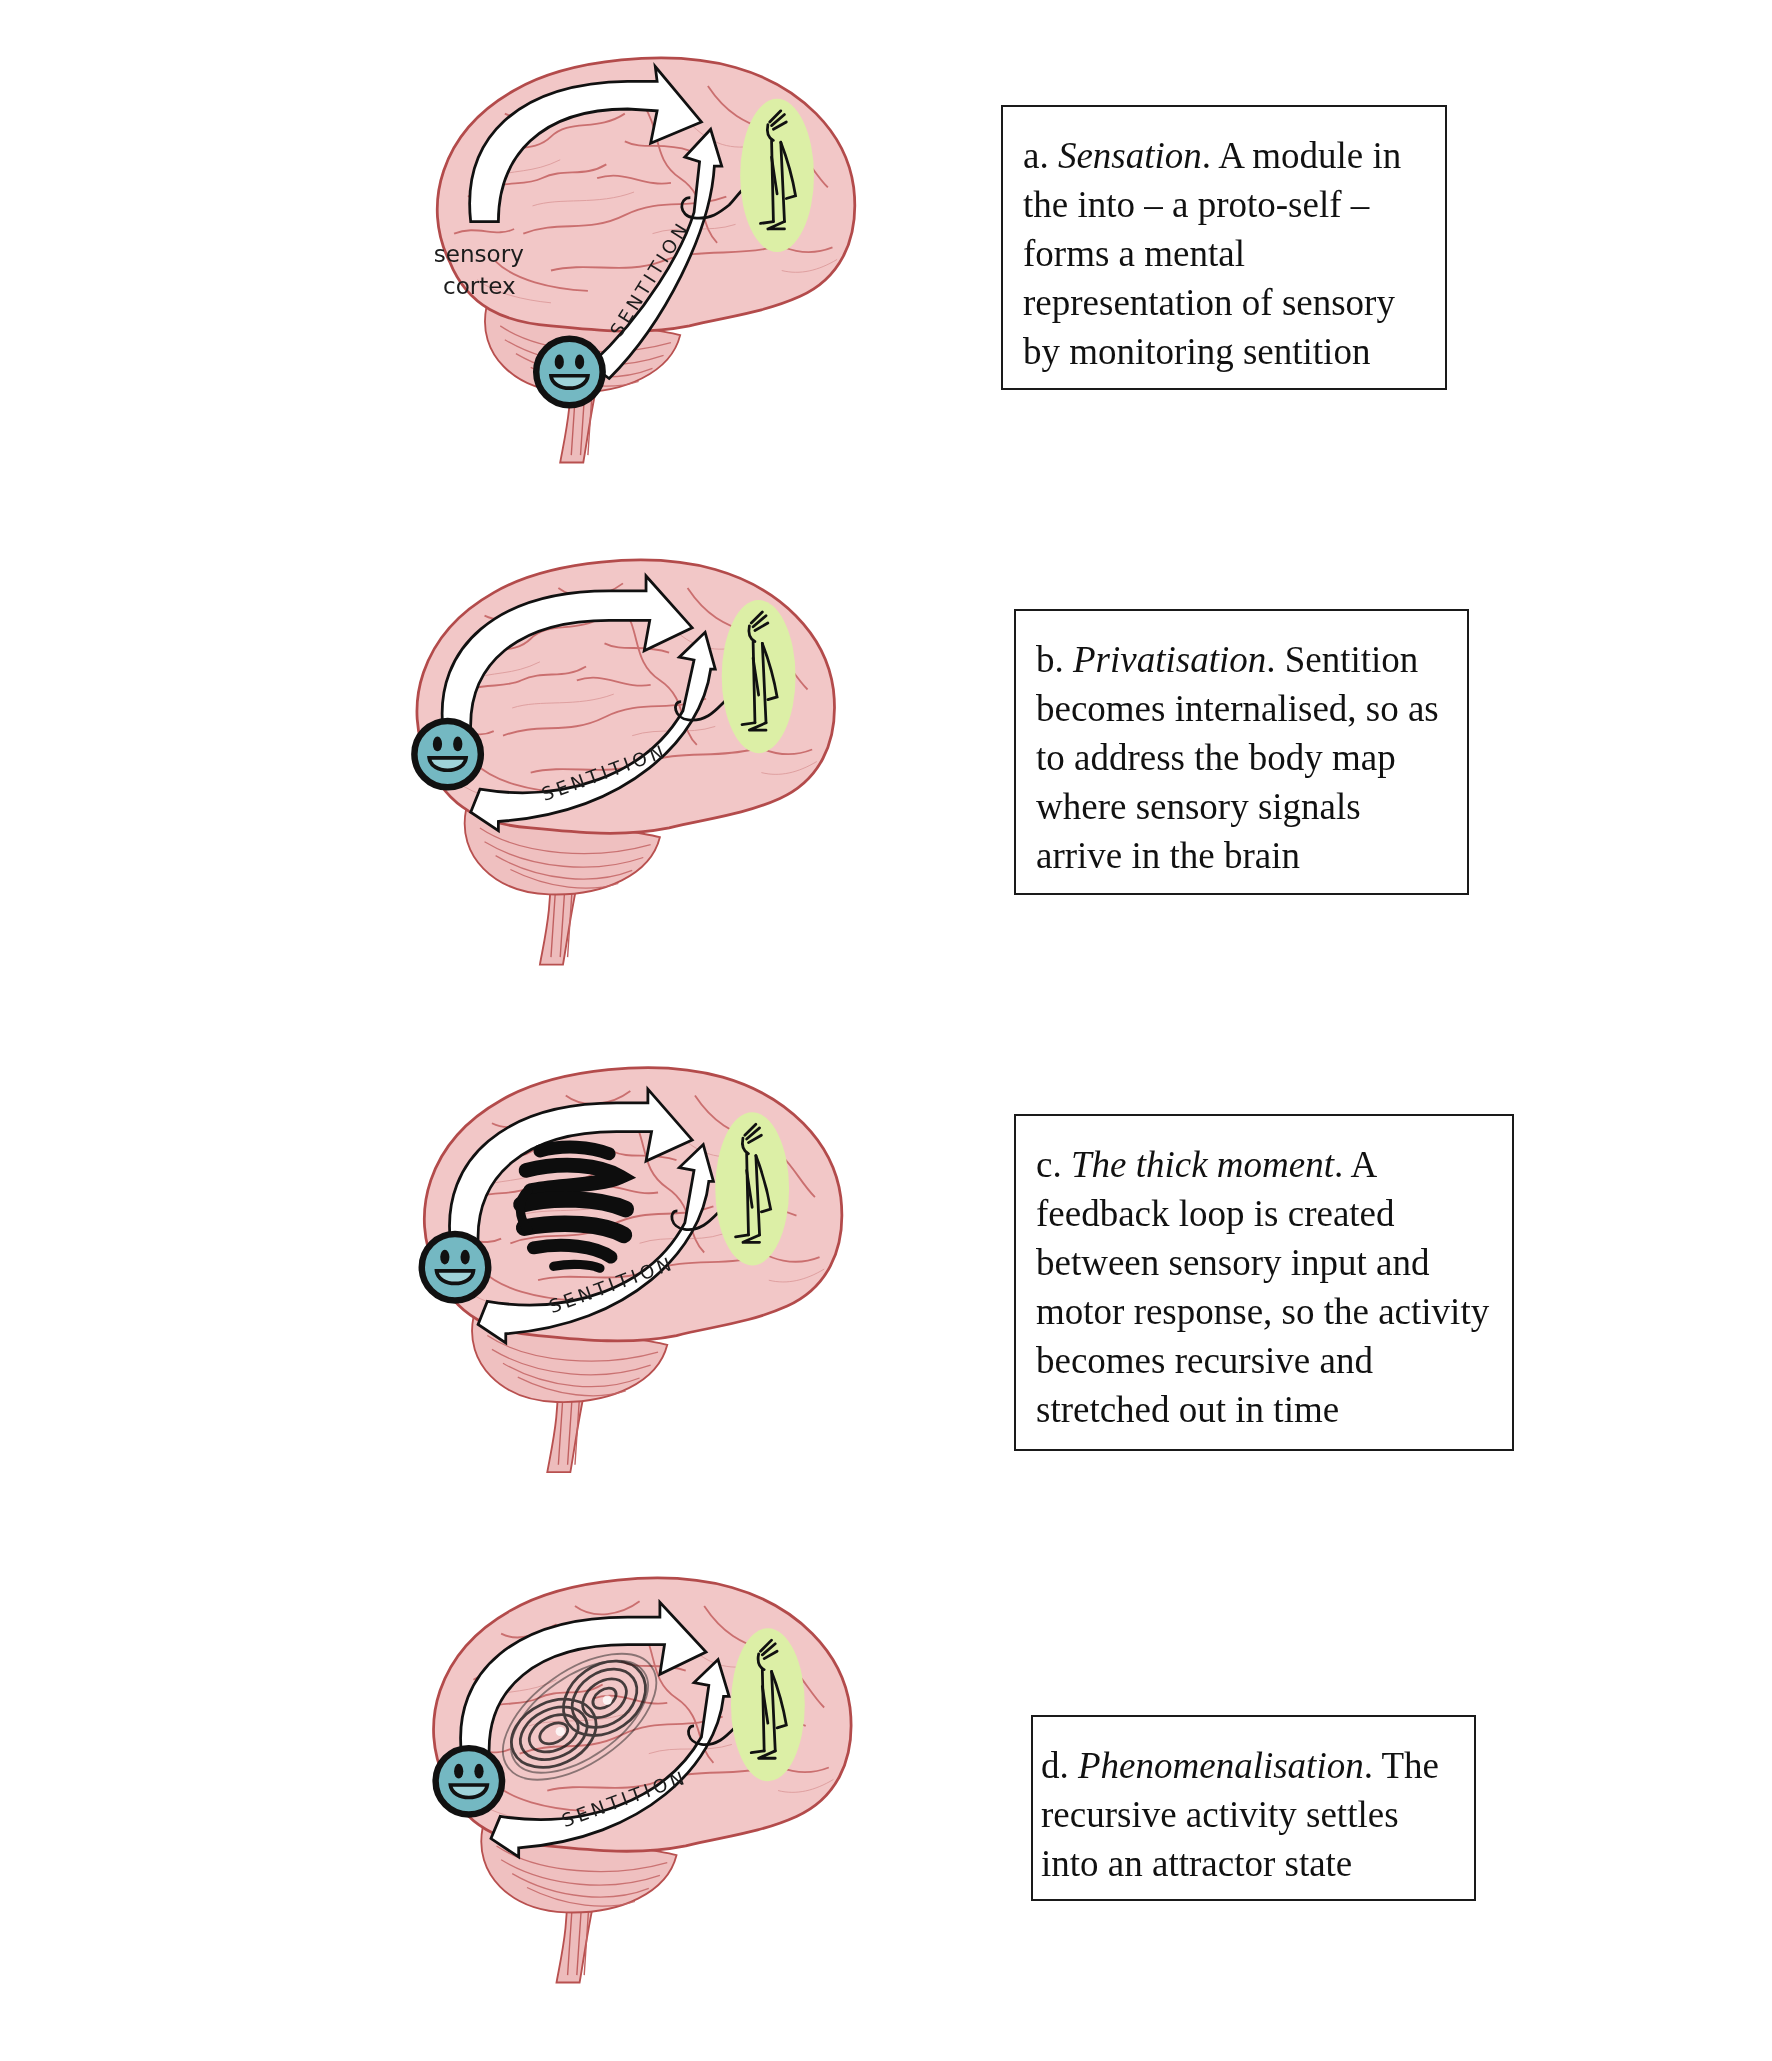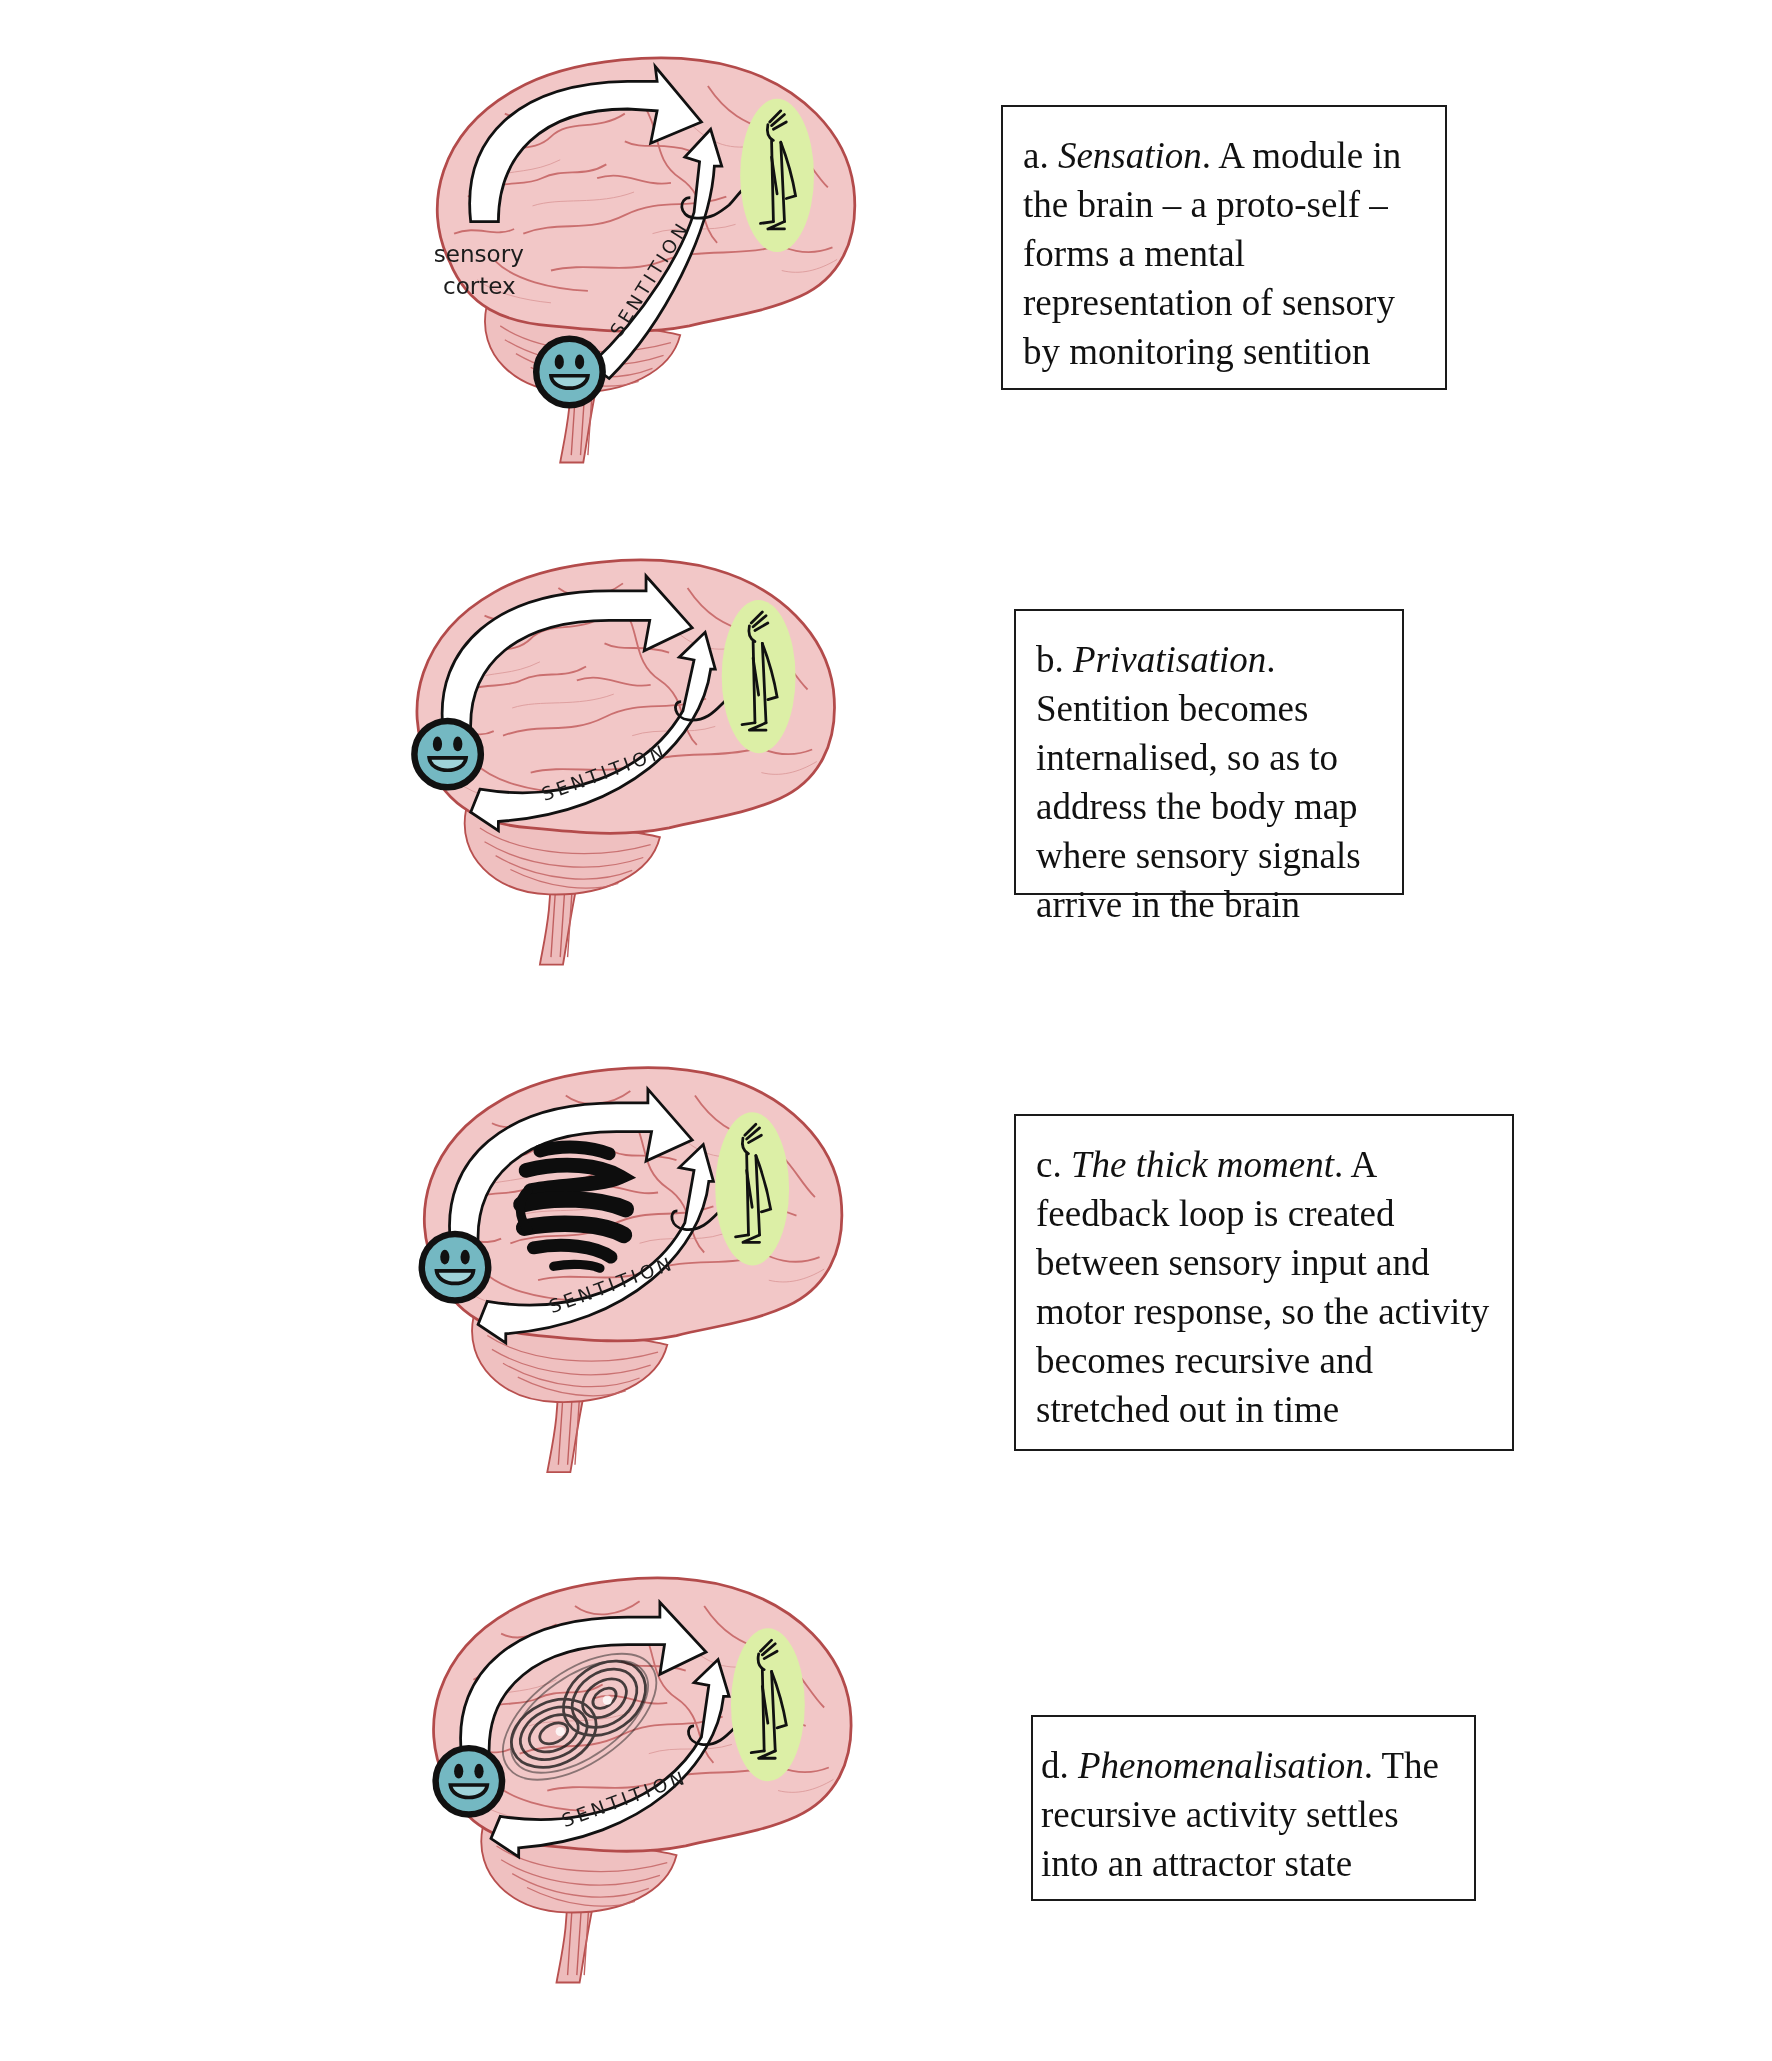--- a/index.html
+++ b/index.html
@@ -171,24 +171,24 @@
         <use href="#body-map"></use>
       </g>
     <g transform="translate(508,1930)">
         <use href="#smiley"></use>
       </g>
   </g>
 </svg>
 
 <div class="caption-box" style="left:1001px; top:105px; width:446px; height:285px;">
   <span>a.</span>
-  <i>Sensation</i><span>. A module in the brain –  a proto-self –  forms a mental representation of sensory by monitoring sentition</span>
-</div>
-
-<div class="caption-box" style="left:1014px; top:609px; width:390px; height:286px;">
+  <i>Sensation</i><span>. A module in the into –  a proto-self –  forms a mental representation of sensory by monitoring sentition</span>
+</div>
+
+<div class="caption-box" style="left:1014px; top:609px; width:455px; height:286px;">
   <span>b.</span>
   <i>Privatisation</i><span>. Sentition becomes internalised, so as to address  the body map where sensory signals arrive in the brain</span>
 </div>
 
 <div class="caption-box" style="left:1014px; top:1114px; width:500px; height:337px;">
   <span>c.</span>
   <i>The thick moment</i><span>. A feedback loop is created between sensory input and motor response, so the activity becomes recursive and stretched out in time</span>
 </div>
 
 <div class="caption-box" style="left:1031px; top:1715px; width:445px; height:186px;padding-left:8px;">

